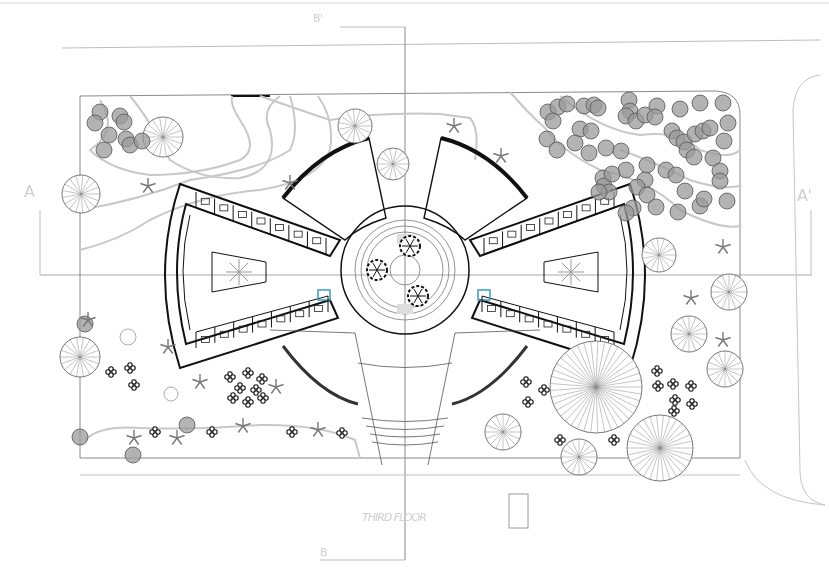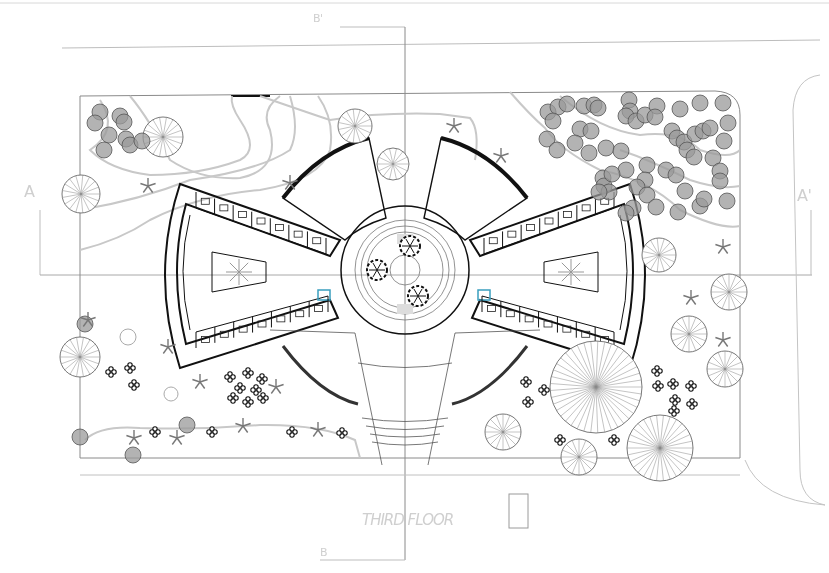--- a/index.html
+++ b/index.html
@@ -1,19 +1,19 @@
 <!DOCTYPE html>
 <html><head>
 <meta charset="utf-8">
 <style>
   html,body{margin:0;padding:0;background:#ffffff;}
   body{width:829px;height:573px;overflow:hidden;position:relative;font-family:"Liberation Sans",sans-serif;}
   #plan{position:absolute;left:0;top:0;width:829px;height:573px;}
   .lbl{position:absolute;color:#cfcfcf;font-family:"DejaVu Sans",sans-serif;letter-spacing:-0.5px;}
-  #title-label{left:362px;top:511px;font-size:15px;letter-spacing:-1px;font-style:italic;}
+  #title-label{left:362px;top:511px;font-size:11px;letter-spacing:-1px;font-style:italic;}
   #sec-a-left{left:24px;top:182px;font-size:16px;}
   #sec-a-right{left:797px;top:186px;font-size:16px;}
   #sec-b-top{left:313px;top:12px;font-size:11px;}
   #sec-b-bottom{left:320px;top:546px;font-size:11px;}
 </style>
 </head>
 <body>
 
 <svg id="plan" viewBox="0 0 829 573" xmlns="http://www.w3.org/2000/svg">
 

